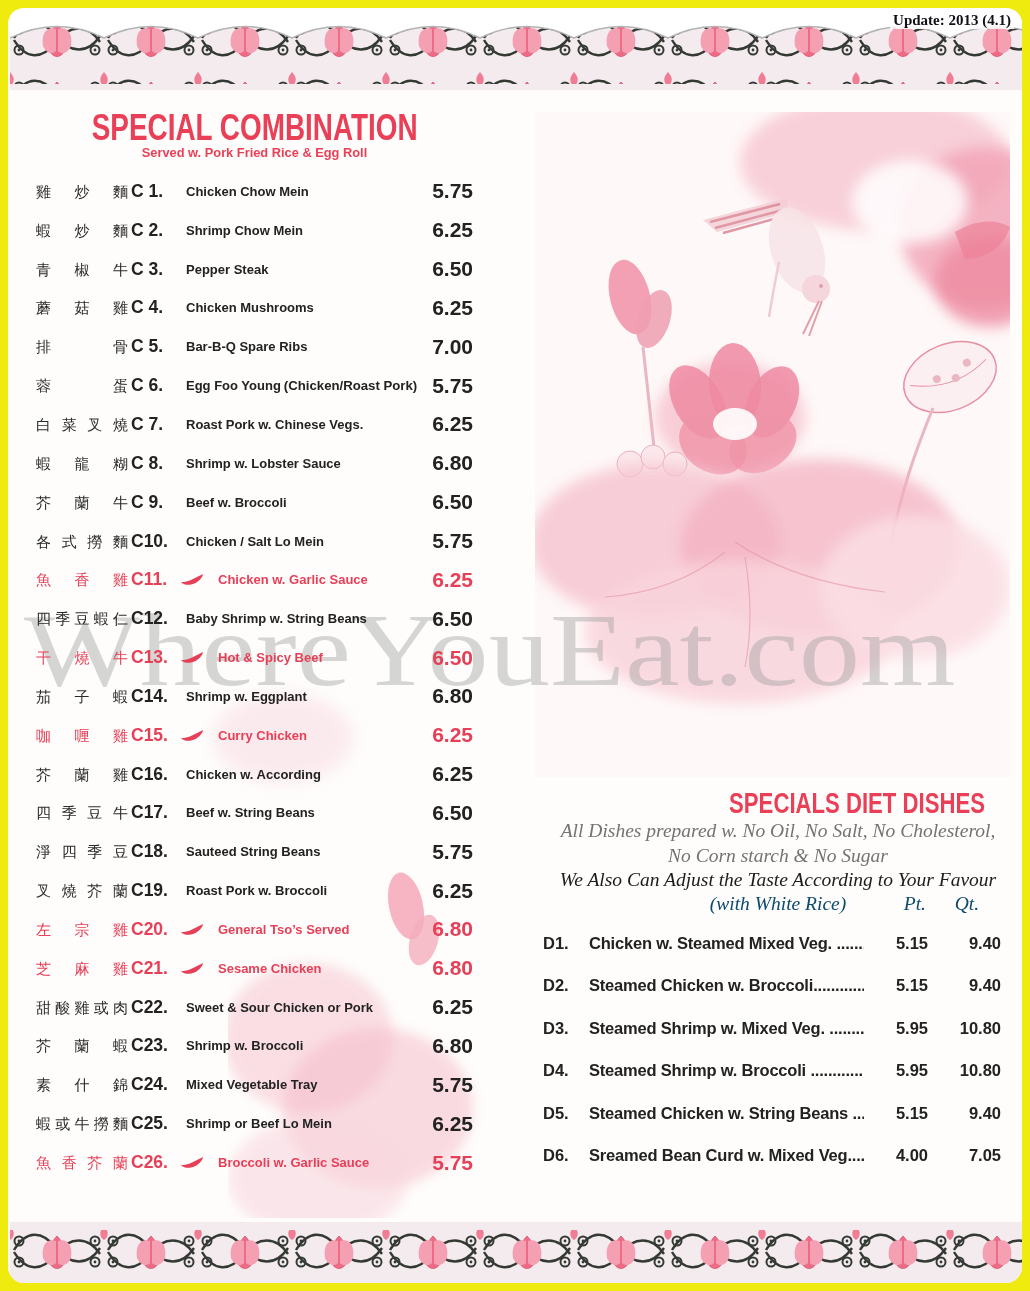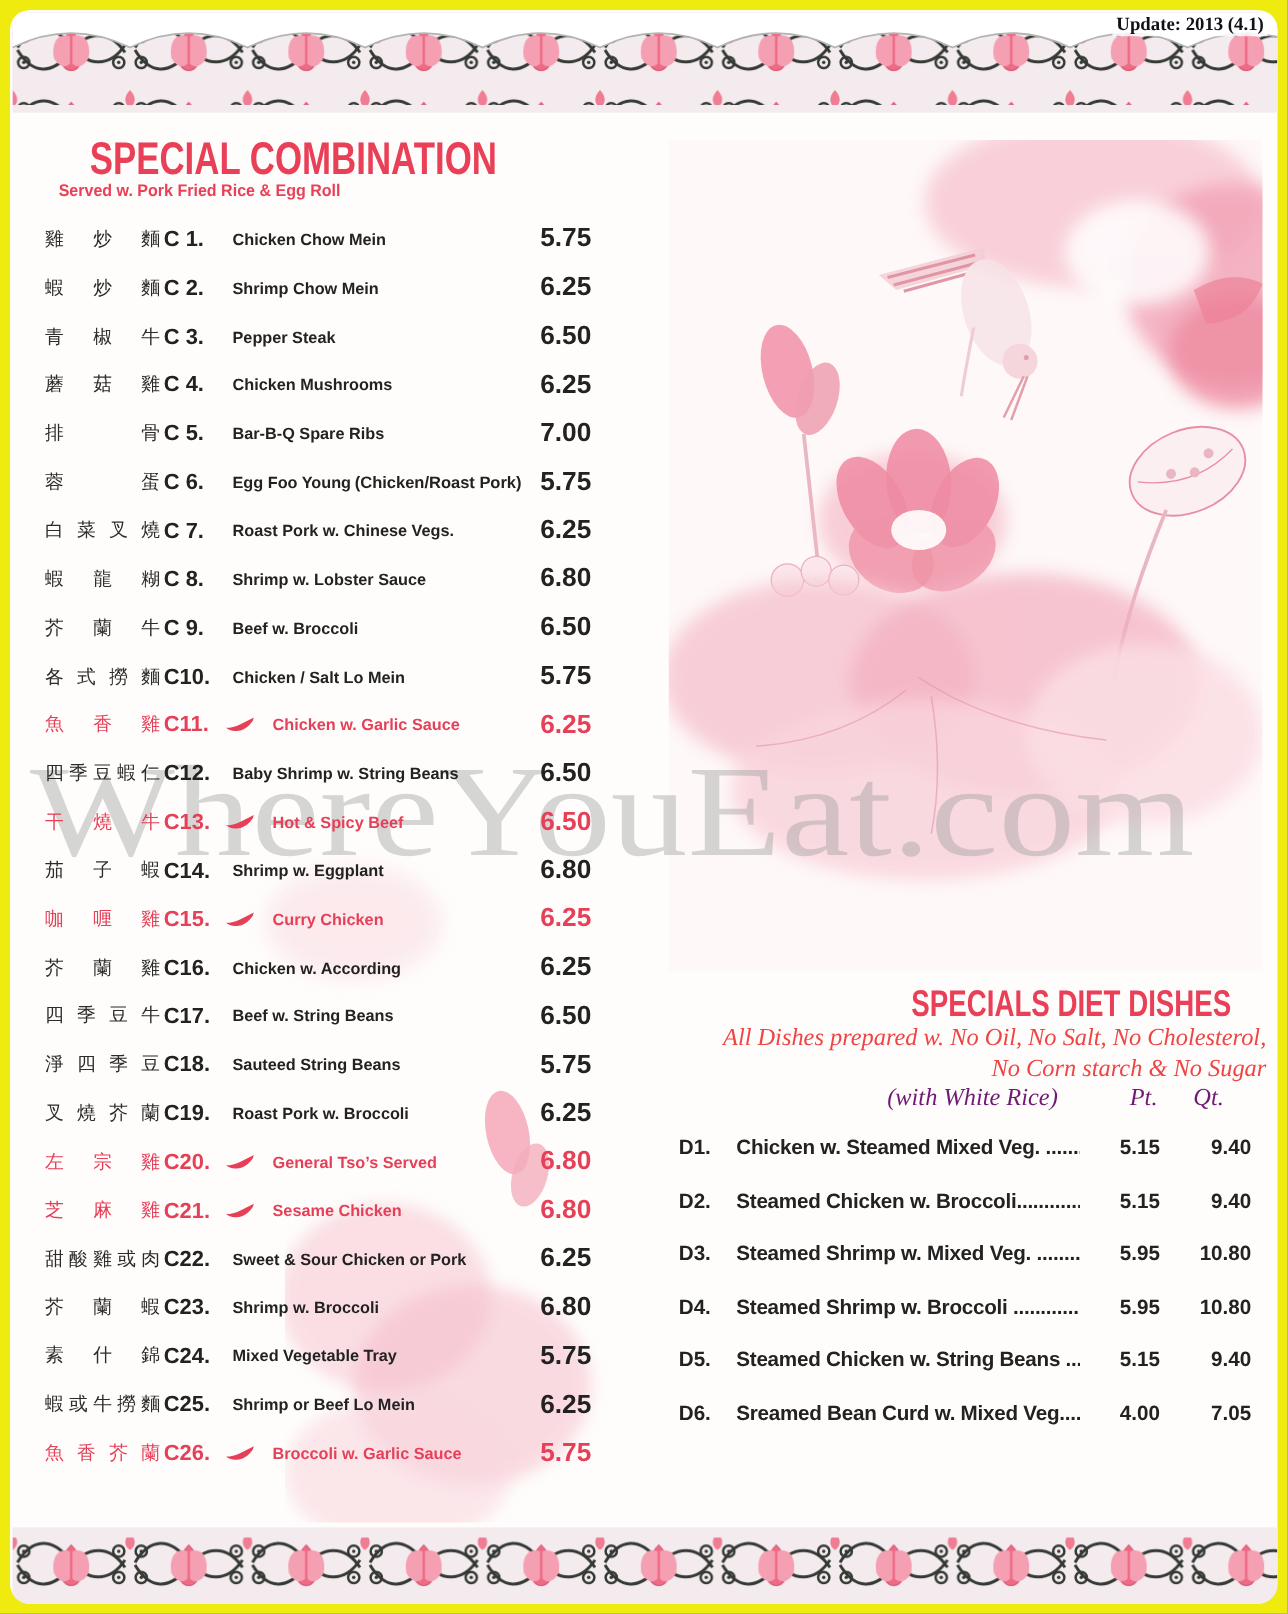--- a/index.html
+++ b/index.html
@@ -14,41 +14,41 @@
 
   .update-label{position:absolute;top:4px;right:8px;z-index:6;font-family:"Liberation Serif",serif;
     font-weight:bold;font-size:15px;color:#101018;background:rgba(255,255,255,.85);padding:0 3px;}
 
   
   .watermark{position:absolute;left:16px;top:582px;z-index:3;font-family:"Liberation Serif",serif;
     font-size:104px;color:#9f9f9f;opacity:.42;white-space:nowrap;transform:scale(1.18,1.0);transform-origin:left center;pointer-events:none;}
 
   
   .combo{position:absolute;left:28px;top:100px;width:437px;z-index:5;}
-  .combo-title-wrap{color:#e94058;}
+  .combo-title-wrap{text-align:center;color:#e94058;}
   .combo-title{display:inline-block;font-size:34px;font-weight:800;letter-spacing:0px;transform:scale(.82,1.08);transform-origin:center;white-space:nowrap;}
   .combo-subtitle{margin-top:-2px;font-size:13.5px;font-weight:bold;transform:scale(.95,1);}
   .c-list{margin-top:12px;}
   .c-row{display:flex;align-items:center;height:38.85px;color:#222;}
   .c-row .zh{width:92px;display:flex;justify-content:space-between;font-size:15px;line-height:1;color:#2b2b2b;flex-shrink:0;}
   .c-row .code{width:47px;margin-left:3px;font-weight:bold;font-size:17.5px;flex-shrink:0;white-space:nowrap;}
   .c-row .pepper{width:30px;margin-left:2px;flex-shrink:0;display:flex;align-items:center;}
   .c-row .name{margin-left:8px;font-weight:bold;font-size:13px;white-space:nowrap;}
   .c-row .note{margin-left:3px;font-weight:bold;font-size:13.2px;white-space:nowrap;}
   .c-row .price{margin-left:auto;font-weight:bold;font-size:21px;}
   .c-row.red, .c-row.red .zh{color:#e64058;}
 
   
   .diet{position:absolute;left:535px;top:780px;width:470px;z-index:5;}
   .diet-title-wrap{text-align:right;color:#e94058;}
   .diet-title{display:inline-block;font-size:27px;font-weight:800;transform:scale(.82,1.1);transform-origin:center;white-space:nowrap;}
   .diet-sub{font-family:"Liberation Serif",serif;font-style:italic;text-align:center;font-size:19.5px;line-height:24.5px;}
-  .diet-sub.red{color:#ef4444;text-align:right;}
+  .diet-sub.red{color:#737373;}
   .diet-sub.black{color:#1c1c1c;}
-  .rice-line{position:relative;font-family:"Liberation Serif",serif;font-style:italic;font-size:19.5px;color:#701a75;text-align:center;height:25px;}
+  .rice-line{position:relative;font-family:"Liberation Serif",serif;font-style:italic;font-size:19.5px;color:#0c4a6e;text-align:center;height:25px;}
   .rice-line .ptqt{position:absolute;top:0;}
   .rice-line .pt-label{right:87px;}
   .rice-line .qt-label{right:34px;}
   .d-list{margin-top:16px;}
   .d-row{display:flex;height:42.5px;font-weight:bold;font-size:16.5px;color:#222;}
   .d-row .d-code{width:46px;flex-shrink:0;}
   .d-row .d-name{flex:1;white-space:nowrap;overflow:hidden;letter-spacing:-0.2px;}
   .d-row .d-pt{width:64px;text-align:right;flex-shrink:0;}
   .d-row .d-qt{width:85px;text-align:right;padding-right:12px;box-sizing:border-box;flex-shrink:0;}
 
@@ -574,20 +574,21 @@
   </div>
 </div>
     </div>
 
     <div class="diet">
       <div class="diet-title-wrap">
         <div class="diet-title">SPECIALS DIET DISHES</div>
       </div>
       <div class="diet-sub red">All Dishes prepared w. No Oil, No Salt, No Cholesterol,</div>
       <div class="diet-sub red">No Corn starch &amp; No Sugar</div>
+      <div class="diet-sub black">We Also Can Adjust the Taste According to Your Favour</div>
       <div class="rice-line">
         <span>(with White Rice)</span>
         <span class="ptqt pt-label">Pt.</span>
         <span class="ptqt qt-label">Qt.</span>
       </div>
       <div class="d-list" id="d-list">
   <div class="d-row">
     <div class="d-code">D1.</div>
     <div class="d-name">Chicken w. Steamed Mixed Veg. ........</div>
     <div class="d-pt">5.15</div>

